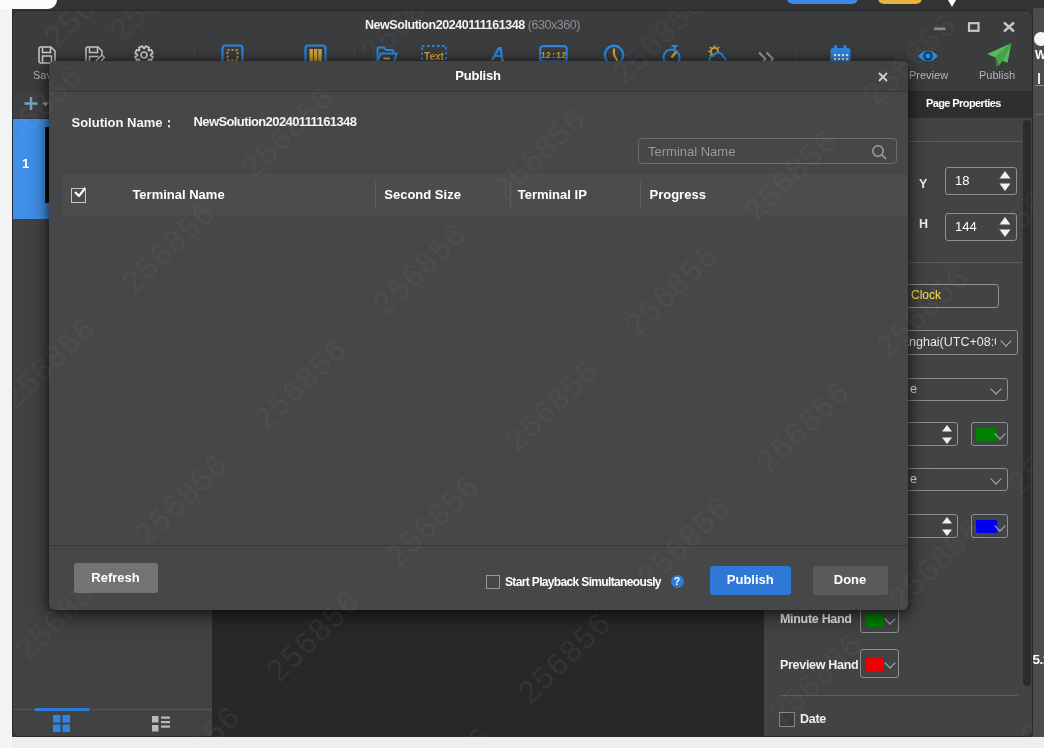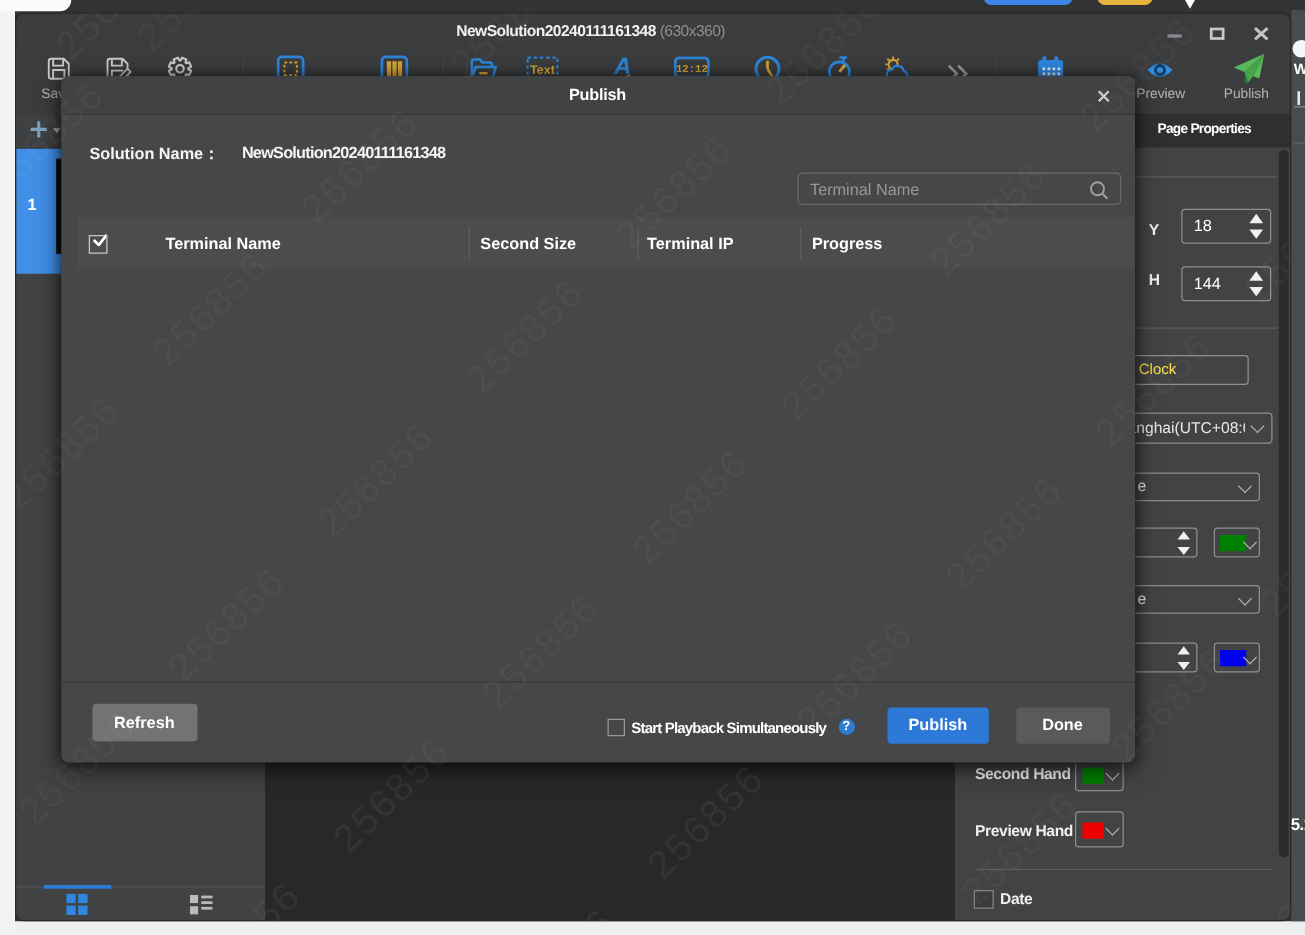--- a/index.html
+++ b/index.html
@@ -276,21 +276,21 @@
       <div class="abs spinbox" style="left:89.5px;top:423px;width:105px;height:24px">
         <svg style="position:absolute;right:3px;top:1px" width="14" height="22">
           <path d="M7,1 L12,7.5 H2 Z" fill="#f0f0f0"></path>
           <path d="M7,20 L12,13.5 H2 Z" fill="#f0f0f0"></path>
         </svg>
       </div>
       <div class="abs combo" style="left:207px;top:423px;width:37px;height:24px">
         <div style="position:absolute;left:4px;top:5px;width:21.5px;height:13px;background:#0000ee"></div>
         <div class="chev" style="right:3px;top:7px"></div>
       </div>
-      <div class="abs rlabel" style="left:16.5px;top:521px">Second Hand</div>
+      <div class="abs rlabel" style="left:16.5px;top:521px">Minute Hand</div>
       <div class="abs combo" style="left:96.2px;top:514px;width:39px;height:28px">
         <div style="position:absolute;left:5px;top:8px;width:17.5px;height:13px;background:#008000"></div>
         <div class="chev" style="right:4px;top:9px"></div>
       </div>
       <div class="abs rlabel" style="left:16.5px;top:566.5px">Preview Hand</div>
       <div class="abs combo" style="left:96.2px;top:558px;width:39px;height:28.5px">
         <div style="position:absolute;left:5px;top:8px;width:17.5px;height:13px;background:#ee0000"></div>
         <div class="chev" style="right:4px;top:9px"></div>
       </div>
       <div class="abs rsep" style="left:16.5px;top:603.5px;width:238px"></div>

